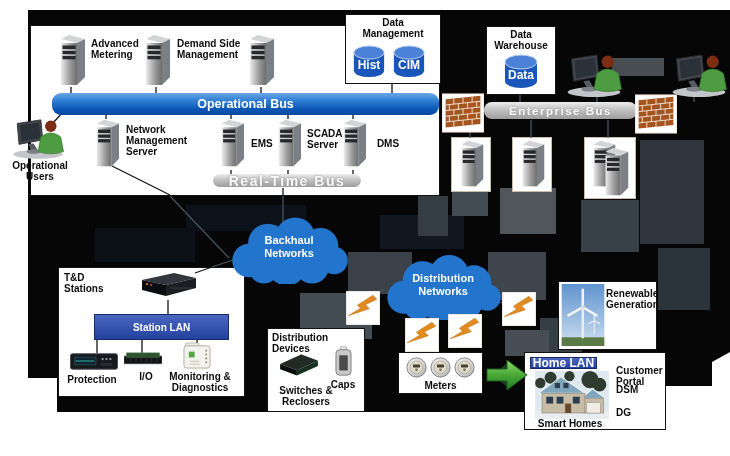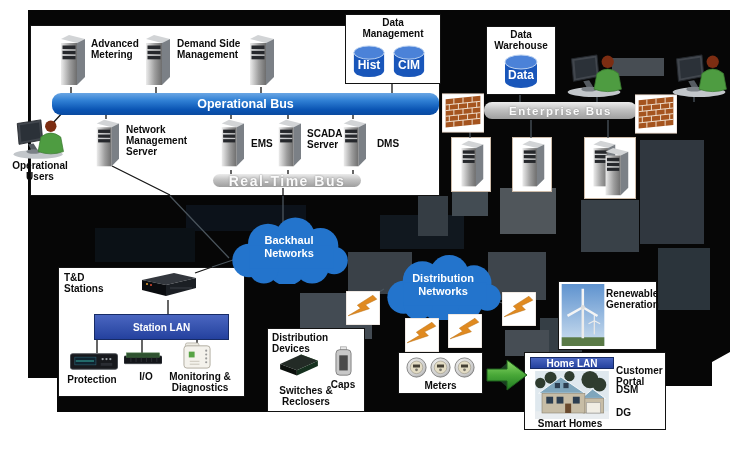--- a/index.html
+++ b/index.html
@@ -416,21 +416,21 @@
   <svg class="abs" style="left:485px;top:355px" width="44" height="40">
       <use href="#sym-garrow"></use>
     </svg>
 
   <svg class="abs" style="left:561px;top:284px" width="44" height="62">
       <use href="#sym-turbine"></use>
     </svg>
   <div class="lbl" style="left:606px;top:288px;width:52px;">Renewable
 Generation</div>
 
-  <div class="lanbar" style="left:530px;top:357px;width:84px;height:12px;font-size:10px;">Home LAN</div>
+  <div class="lanbar" style="left:530px;top:357px;width:67px;height:12px;font-size:12px;">Home LAN</div>
   <svg class="abs" style="left:528px;top:371px" width="88" height="48">
       <use href="#sym-house"></use>
     </svg>
   <div class="lbl tc" style="left:524px;top:418px;width:92px;">Smart Homes</div>
   <div class="lbl" style="left:616px;top:365px;width:50px;">Customer
 Portal</div>
   <div class="lbl" style="left:616px;top:384px;width:40px;">DSM</div>
   <div class="lbl" style="left:616px;top:407px;width:40px;">DG</div>
 
 </div>

